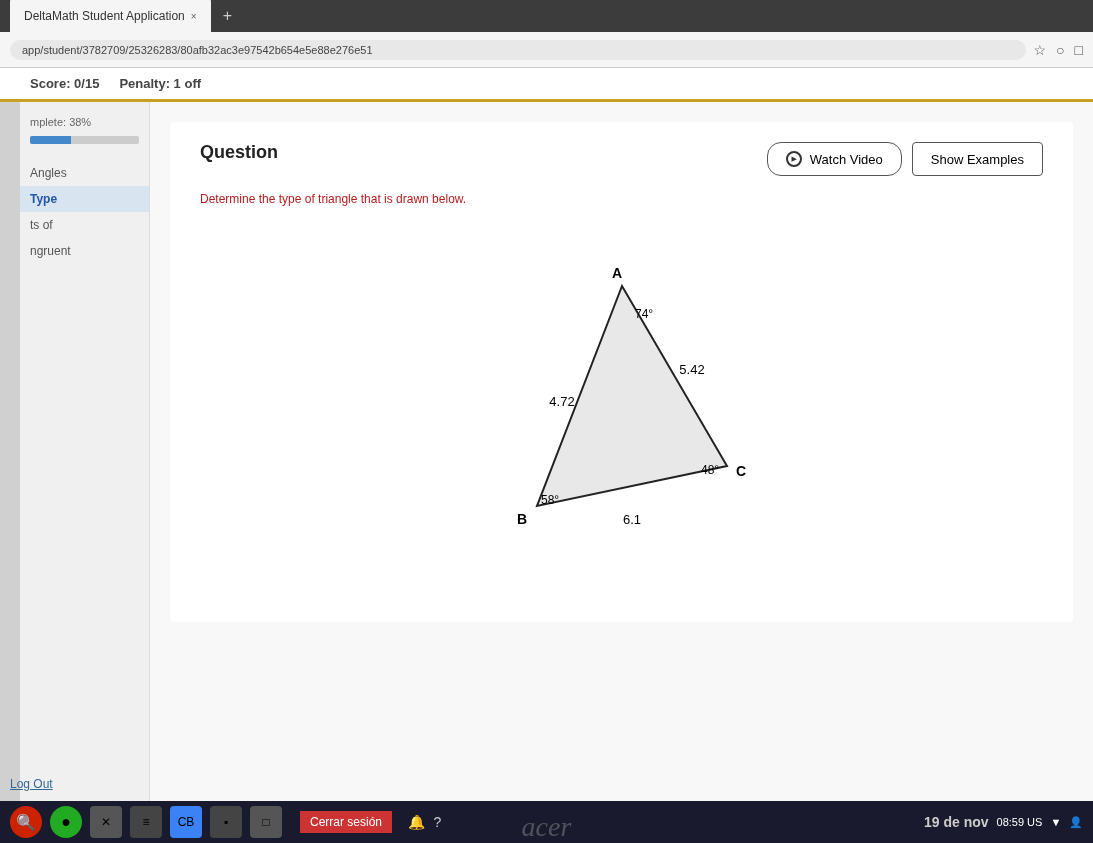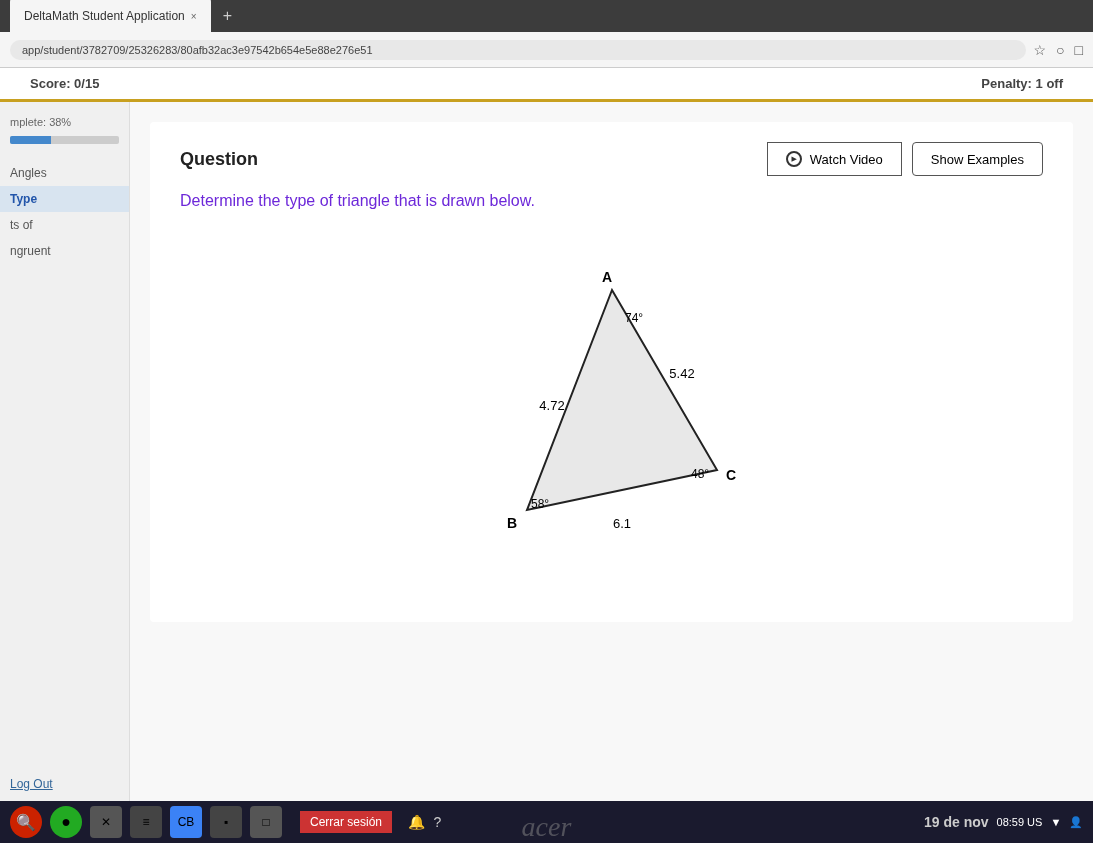--- a/index.html
+++ b/index.html
@@ -9,47 +9,47 @@
     .browser-chrome { background: #3c3c3c; height: 32px; display: flex; align-items: center; padding: 0 10px; gap: 8px; }
     .browser-tab { background: #f5f5f5; border-radius: 8px 8px 0 0; padding: 22px 14px; font-size: 12px; color: #333; display: flex; align-items: center; gap: 6px; height: 28px; }
     .tab-close { font-size: 10px; color: #666; cursor: pointer; }
     .tab-plus { color: #ccc; font-size: 16px; margin-left: 4px; }
 
     .address-bar-row { background: #f5f5f5; height: 36px; display: flex; align-items: center; padding: 15px 10px; gap: 8px; border-bottom: 1px solid #ccc; }
     .address-bar { flex: 1; background: #e8e8e8; border-radius: 14px; padding: 4px 12px; font-size: 11px; color: #444; }
     .browser-icons { display: flex; gap: 10px; align-items: center; color: #555; font-size: 14px; }
 
     
-    .main-area { display: flex; height: calc(843px - 32px - 36px - 42px); }
+    .main-area { display: flex; height: calc(843px - 32px - 36px - 42px); padding-left: 20px; }
 
     
     .sidebar { width: 130px; background: #f0f0f0; border-right: 1px solid #ddd; padding: 10px 0; font-size: 12px; color: #555; }
     .sidebar-item { padding: 6px 10px; cursor: pointer; }
     .sidebar-item.active { background: #d8e4f0; color: #2255aa; font-weight: bold; }
     .sidebar-progress { padding: 4px 10px; font-size: 11px; color: #666; }
     .sidebar-logout { position: absolute; bottom: 50px; left: 10px; font-size: 12px; color: #336699; cursor: pointer; text-decoration: underline; }
 
     
     .content { flex: 1; background: #f8f8f8; padding: 0; overflow-y: auto; }
 
     
-    .score-bar { background: #fff; border-bottom: 3px solid #c8a020; padding: 8px 30px; font-size: 13px; color: #444; display: flex; gap: 20px; justify-content: space-between; }
+    .score-bar { background: #fff; border-bottom: 3px solid #c8a020; padding: 8px 30px; font-size: 13px; color: #444; display: flex; gap: 20px; }
     .score-bar span { font-weight: bold; }
 
     
     .question-area { background: #fff; margin: 20px; border-radius: 4px; padding: 20px 30px; min-height: 500px; position: relative; }
-    .question-header { display: flex; align-items: center; justify-content: space-between; margin-bottom: 16px; }
+    .question-header { display: flex; align-items: flex-start; justify-content: space-between; margin-bottom: 16px; }
     .question-label { font-size: 18px; font-weight: bold; color: #222; }
     .question-buttons { display: flex; gap: 10px; }
-    .btn-watch { border: 1px solid #555; background: #fff; border-radius: 0; padding: 8px 18px; font-size: 13px; cursor: pointer; display: flex; align-items: center; gap: 8px; }
+    .btn-watch { border: 1px solid #555; background: #fff; border-radius: 14px; padding: 8px 18px; font-size: 13px; cursor: pointer; display: flex; align-items: center; gap: 8px; }
     .btn-watch .play-icon { width: 16px; height: 16px; border: 2px solid #333; border-radius: 50%; display: inline-flex; align-items: center; justify-content: center; }
     .btn-watch .play-icon::after { content: '▶'; font-size: 7px; color: #333; margin-left: 1px; }
     .btn-examples { border: 1px solid #555; background: #fff; border-radius: 4px; padding: 8px 18px; font-size: 13px; cursor: pointer; }
 
-    .question-text { font-size: 16px; color: #6d28d9; margin-bottom: 30px; }
+    .question-text { font-size: 12px; color: #b91c1c; margin-bottom: 30px; }
 
     
     .triangle-area { display: flex; justify-content: center; align-items: center; padding: 20px 0; }
 
     
     .taskbar { height: 42px; background: #1a1a2e; display: flex; align-items: center; padding: 0 10px; gap: 8px; position: relative; }
     .taskbar-icon { width: 32px; height: 32px; border-radius: 50%; display: flex; align-items: center; justify-content: center; cursor: pointer; font-size: 16px; }
     .taskbar-icon.red { background: #cc2200; }
     .taskbar-icon.green { background: #22aa22; }
     .taskbar-icon.gray { background: #888; border-radius: 4px; }

